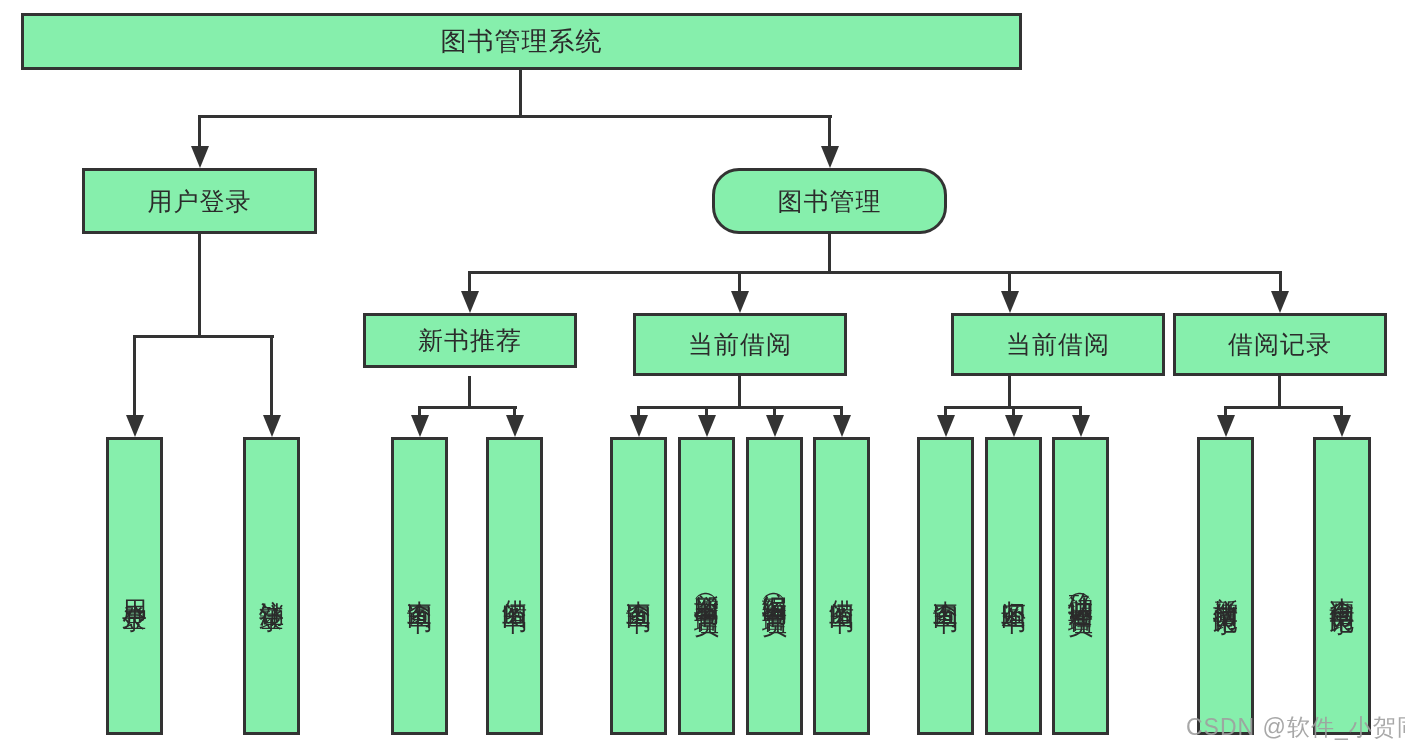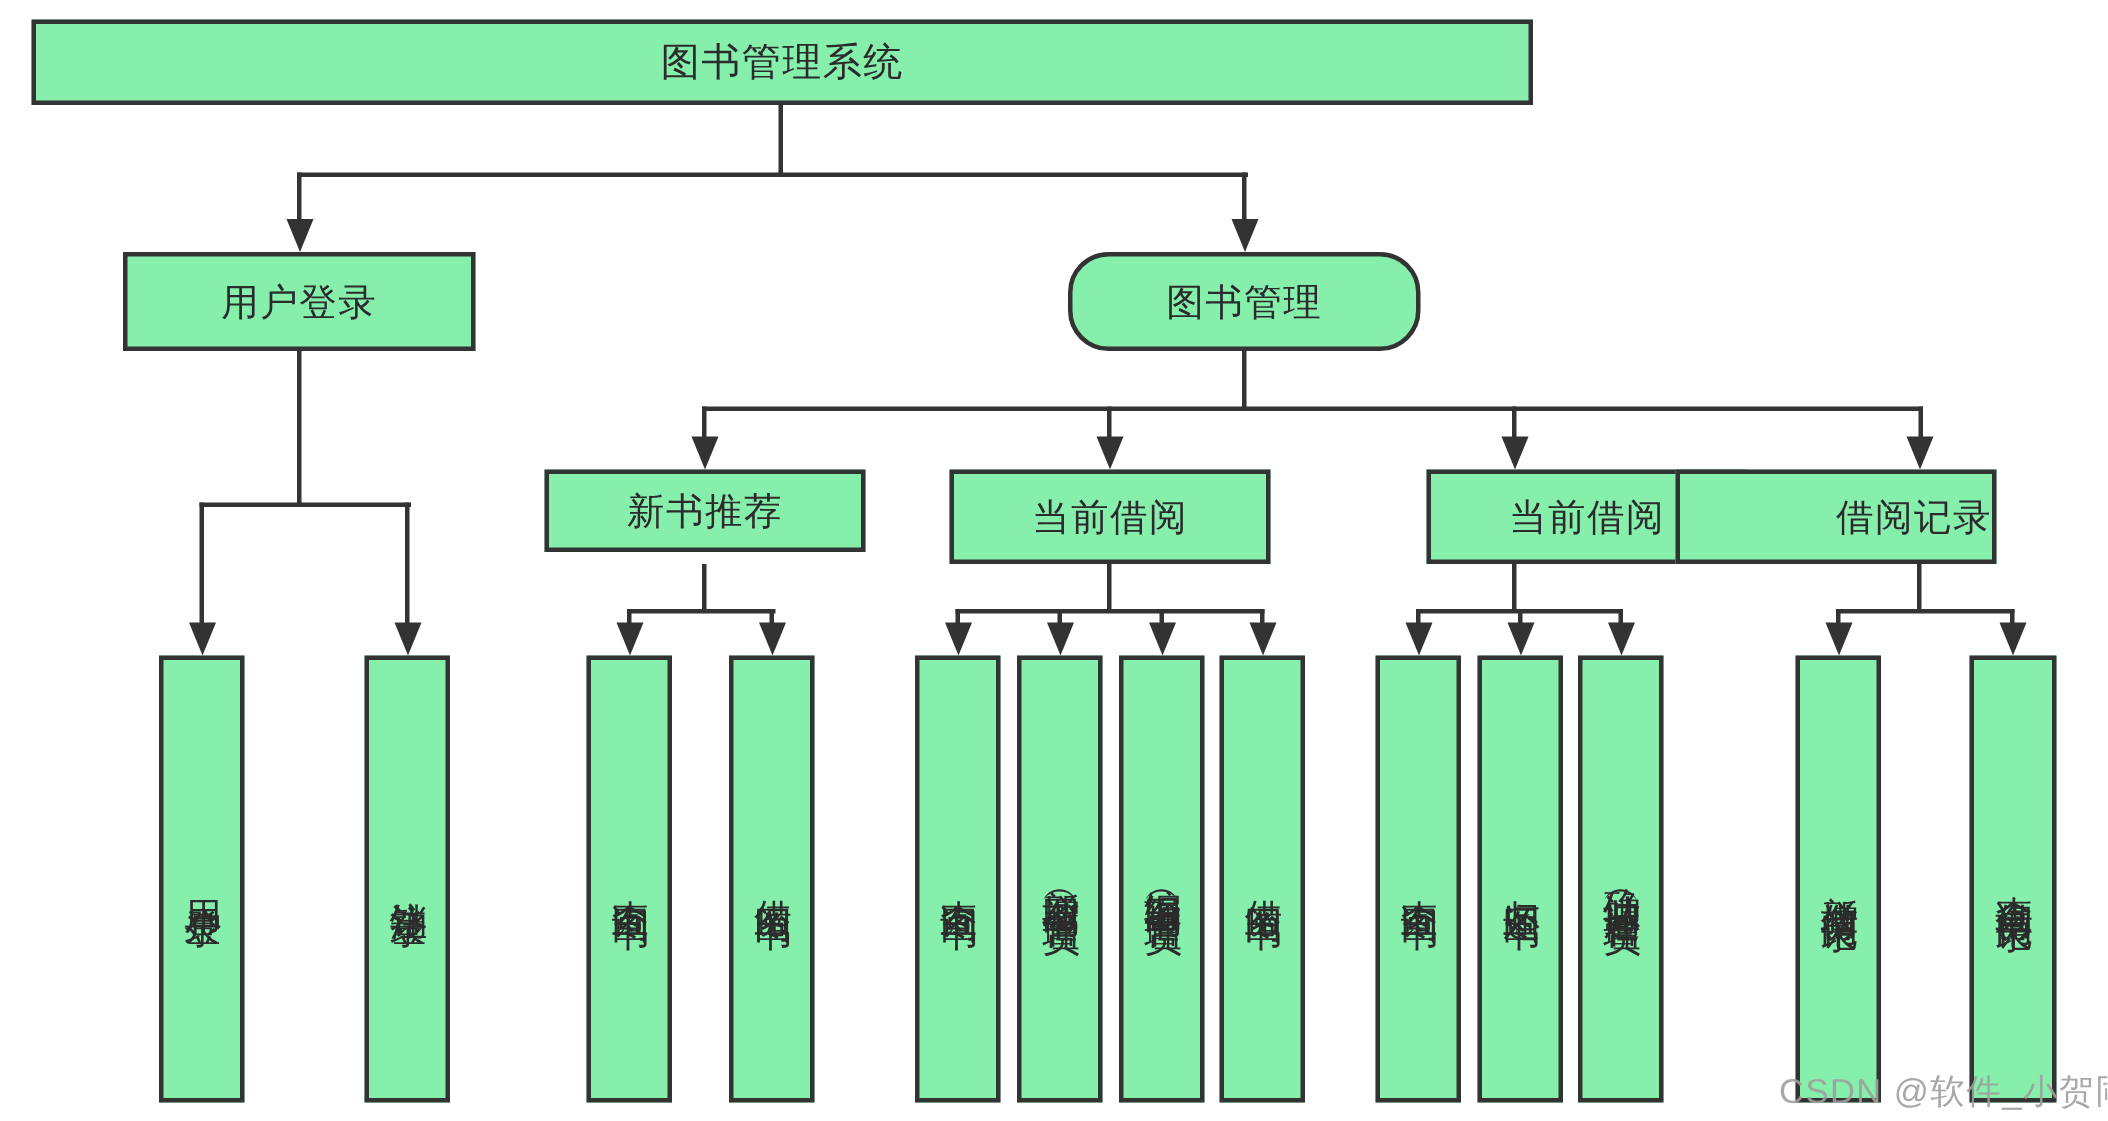--- a/index.html
+++ b/index.html
@@ -110,21 +110,21 @@
 
   <div class="box" style="left:363px; top:313px; width:214px; height:55px;">
     <span>新书推荐</span>
   </div>
   <div class="box" style="left:633px; top:313px; width:214px; height:63px;">
     <span>当前借阅</span>
   </div>
   <div class="box" style="left:951px; top:313px; width:214px; height:63px;">
     <span>当前借阅</span>
   </div>
-  <div class="box" style="left:1117px; top:313px; width:214px; height:63px;justify-content:flex-end;">
+  <div class="box" style="left:1173px; top:313px; width:214px; height:63px;">
     <span>借阅记录</span>
   </div>
 
   <div class="vl" style="left:468px; top:376px; height:32px;"></div>
   <div class="hl" style="left:418px; top:406px; width:99px;"></div>
   <div class="vl" style="left:418px; top:406px; height:14px;"></div>
   <div class="vl" style="left:513px; top:406px; height:14px;"></div>
   <div class="arr" style="left:411px; top:415px;"></div>
   <div class="arr" style="left:506px; top:415px;"></div>
 

